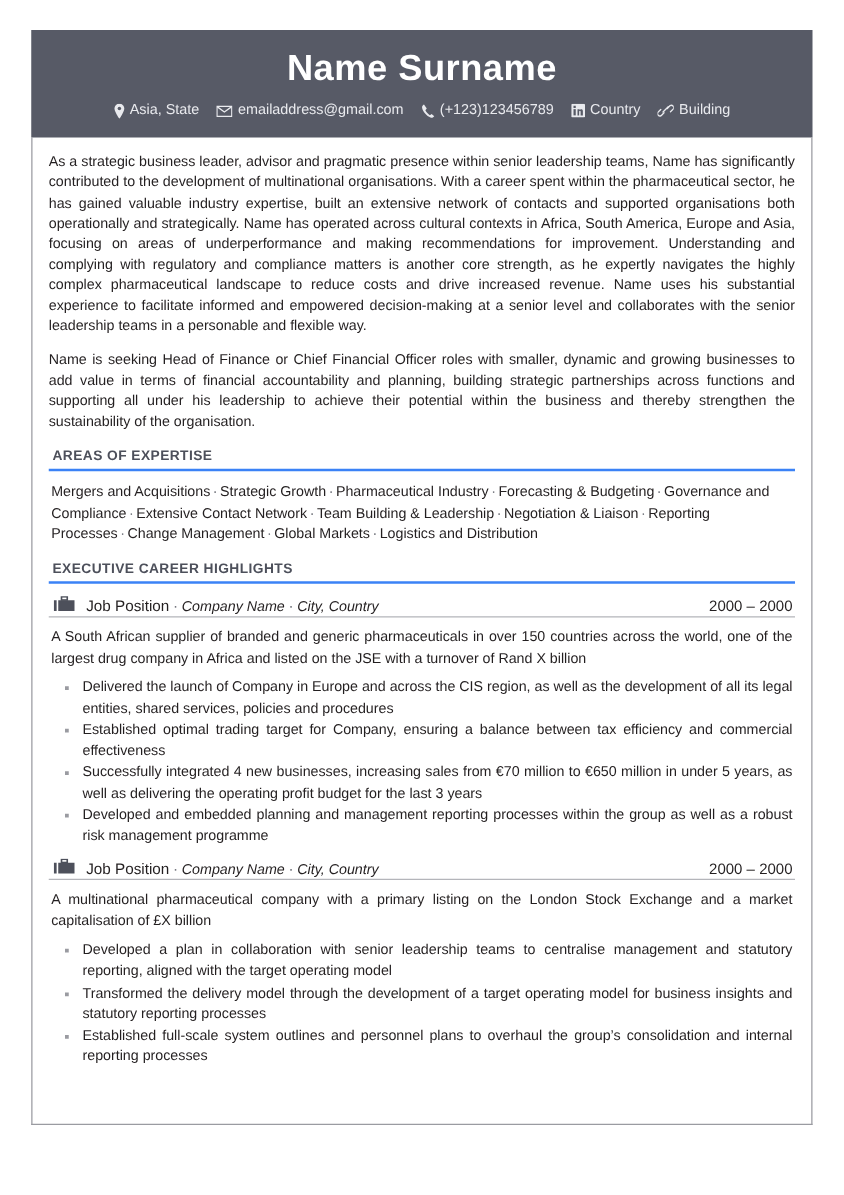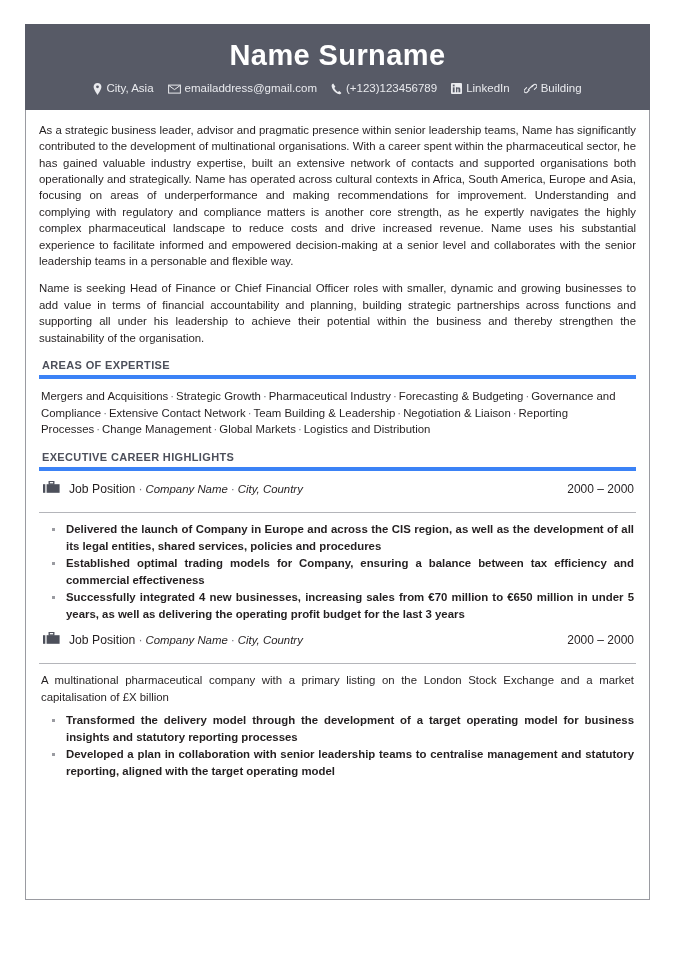--- a/index.html
+++ b/index.html
@@ -91,21 +91,21 @@
   }
   p.para:last-child { margin-bottom: 0; }
 
   
   .section-heading {
     font-size: 11px;
     font-weight: bold;
     letter-spacing: 0.35px;
     color: #4d505b;
     padding: 0 0 4px 3px;
-    border-bottom: 4px solid #3b82f6;
+    border-bottom: 2px solid #3b82f6;
     margin: 13px 0 9px 0;
   }
   .section-block:first-child .section-heading { margin-top: 4px; }
 
   .expertise {
     font-size: 11.4px;
     line-height: 1.46;
     text-align: left;
     color: #231f20;
     margin: 0 0 2px 0;
@@ -114,21 +114,21 @@
   .sep { color: #6f7179; padding: 0 2px; }
 
   
   .job {
     margin-top: 10px;
   }
   .job-header {
     display: flex;
     align-items: center;
     border-bottom: 1px solid #b4b5ba;
-    padding: 0 2px 16px 4px;
+    padding: 0 2px 1px 4px;
     margin-bottom: 8px;
     text-align: right;
   }
   .briefcase {
     flex: 0 0 auto;
     margin-right: 9px;
     display: inline-flex;
     align-items: center;
   }
   .briefcase svg { display: block; }
@@ -160,21 +160,20 @@
     margin: 0;
     padding: 0 2px 0 10px;
   }
   ul.bullets li {
     position: relative;
     font-size: 11.4px;
     line-height: 1.45;
     text-align: justify;
     padding-left: 17px;
     margin-bottom: 1px;
-    font-weight: bold;
   }
   ul.bullets li::before {
     content: "";
     position: absolute;
     left: 3px;
     top: 7px;
     width: 3px;
     height: 3px;
     background: #9a9ba1;
   }
@@ -189,21 +188,21 @@
       <div class="full-name">Name Surname</div>
       <div class="contact-row">
 
         <span class="contact-item">
           <span class="ico">
             <svg width="9" height="12" viewBox="0 0 9 12">
               <path d="M4.5 0C2.3 0 .6 1.7.6 3.8c0 2.8 3.9 8.2 3.9 8.2s3.9-5.4 3.9-8.2C8.4 1.7 6.7 0 4.5 0z" fill="#e9eaee"></path>
               <circle cx="4.5" cy="3.8" r="1.4" fill="#575a66"></circle>
             </svg>
           </span>
-          <span class="contact-text">City, Asia</span>
+          <span class="contact-text">Asia, State</span>
         </span>
 
         <span class="contact-item">
           <span class="ico">
             <svg width="13" height="10" viewBox="0 0 13 10">
               <rect x="0.6" y="1.1" width="11.8" height="8" fill="none" stroke="#e9eaee" stroke-width="1"></rect>
               <path d="M0.9 1.5 L6.5 5.6 L12.1 1.5" fill="none" stroke="#e9eaee" stroke-width="1"></path>
             </svg>
           </span>
           <span class="contact-text">emailaddress@gmail.com</span>
@@ -220,21 +219,21 @@
 
         <span class="contact-item">
           <span class="ico">
             <svg width="11" height="11" viewBox="0 0 11 11">
               <rect x="0" y="0" width="11" height="11" rx="1" fill="#e9eaee"></rect>
               <rect x="1.8" y="4.3" width="1.8" height="5" fill="#575a66"></rect>
               <rect x="1.8" y="1.6" width="1.8" height="1.8" fill="#575a66"></rect>
               <path d="M5 9.3 V4.3 H6.7 V5 C7.1 4.4 7.8 4.2 8.4 4.4 C9 4.6 9.3 5.2 9.3 6 V9.3 H7.5 V6.4 C7.5 5.9 7.3 5.6 6.9 5.6 C6.5 5.6 6.3 5.9 6.3 6.4 V9.3 Z" fill="#575a66"></path>
             </svg>
           </span>
-          <span class="contact-text">LinkedIn</span>
+          <span class="contact-text">Country</span>
         </span>
 
         <span class="contact-item">
           <span class="ico">
             <svg width="13" height="11" viewBox="0 0 13 11">
               <g fill="none" stroke="#e9eaee" stroke-width="1.1" stroke-linecap="round">
                 <path d="M5.2 7.2 L2.9 9.5 a1.9 1.9 0 0 1-2.6-2.6 L2.6 4.6"></path>
                 <path d="M7.8 3.8 L10.1 1.5 a1.9 1.9 0 0 1 2.6 2.6 L10.4 6.4"></path>
                 <path d="M4.4 6.6 L8.6 2.4"></path>
               </g>
@@ -264,42 +263,45 @@
                 <span class="briefcase">
                   <svg width="17" height="15" viewBox="0 0 17 15">
                     <rect x="0" y="3.2" width="2.3" height="8.6" fill="#4d505b"></rect>
                     <rect x="6.2" y="0.4" width="4.6" height="2.6" fill="none" stroke="#4d505b" stroke-width="1.3"></rect>
                     <rect x="3.6" y="3.2" width="13" height="8.6" fill="#4d505b"></rect>
                   </svg>
                 </span>
                 <span class="job-title"><span>Job Position</span><span class="job-dot">·</span><span class="job-company">Company Name</span><span class="job-dot">·</span><span class="job-location">City, Country</span></span>
                 <span class="job-dates">2000 – 2000</span>
               </div>
+              <p class="job-summary">A South African supplier of branded and generic pharmaceuticals in over 150 countries across the world, one of the largest drug company in Africa and listed on the JSE with a turnover of Rand X billion</p>
               <ul class="bullets">
                 <li>Delivered the launch of Company in Europe and across the CIS region, as well as the development of all its legal entities, shared services, policies and procedures</li>
-                <li>Established optimal trading models for Company, ensuring a balance between tax efficiency and commercial effectiveness</li>
+                <li>Established optimal trading target for Company, ensuring a balance between tax efficiency and commercial effectiveness</li>
                 <li>Successfully integrated 4 new businesses, increasing sales from €70 million to €650 million in under 5 years, as well as delivering the operating profit budget for the last 3 years</li>
+                <li>Developed and embedded planning and management reporting processes within the group as well as a robust risk management programme</li>
               </ul>
             </div>
             <div class="job">
               <div class="job-header">
                 <span class="briefcase">
                   <svg width="17" height="15" viewBox="0 0 17 15">
                     <rect x="0" y="3.2" width="2.3" height="8.6" fill="#4d505b"></rect>
                     <rect x="6.2" y="0.4" width="4.6" height="2.6" fill="none" stroke="#4d505b" stroke-width="1.3"></rect>
                     <rect x="3.6" y="3.2" width="13" height="8.6" fill="#4d505b"></rect>
                   </svg>
                 </span>
                 <span class="job-title"><span>Job Position</span><span class="job-dot">·</span><span class="job-company">Company Name</span><span class="job-dot">·</span><span class="job-location">City, Country</span></span>
                 <span class="job-dates">2000 – 2000</span>
               </div>
               <p class="job-summary">A multinational pharmaceutical company with a primary listing on the London Stock Exchange and a market capitalisation of £X billion</p>
               <ul class="bullets">
+                <li>Developed a plan in collaboration with senior leadership teams to centralise management and statutory reporting, aligned with the target operating model</li>
                 <li>Transformed the delivery model through the development of a target operating model for business insights and statutory reporting processes</li>
-                <li>Developed a plan in collaboration with senior leadership teams to centralise management and statutory reporting, aligned with the target operating model</li>
+                <li>Established full-scale system outlines and personnel plans to overhaul the group’s consolidation and internal reporting processes</li>
               </ul>
             </div>
           </div>
       </div>
 
     </div>
   </div>
 </div>
 
 </body></html>

